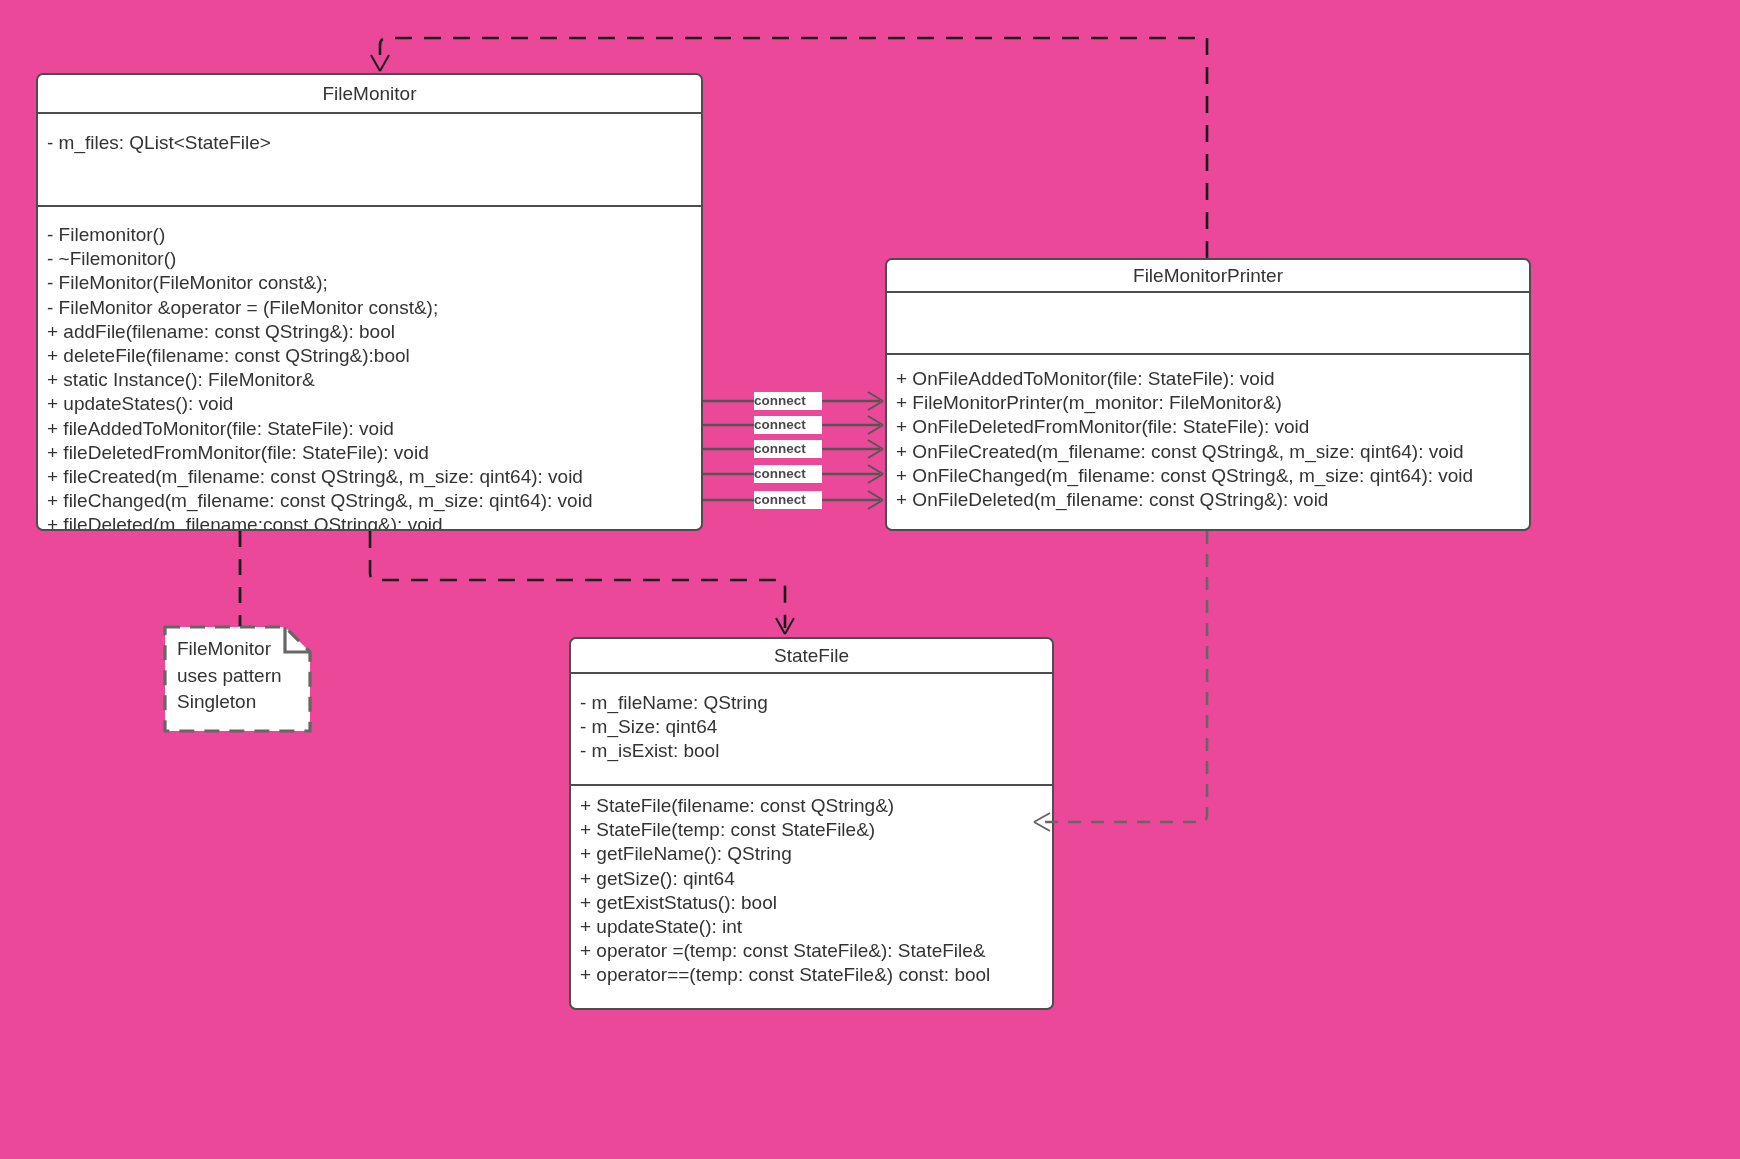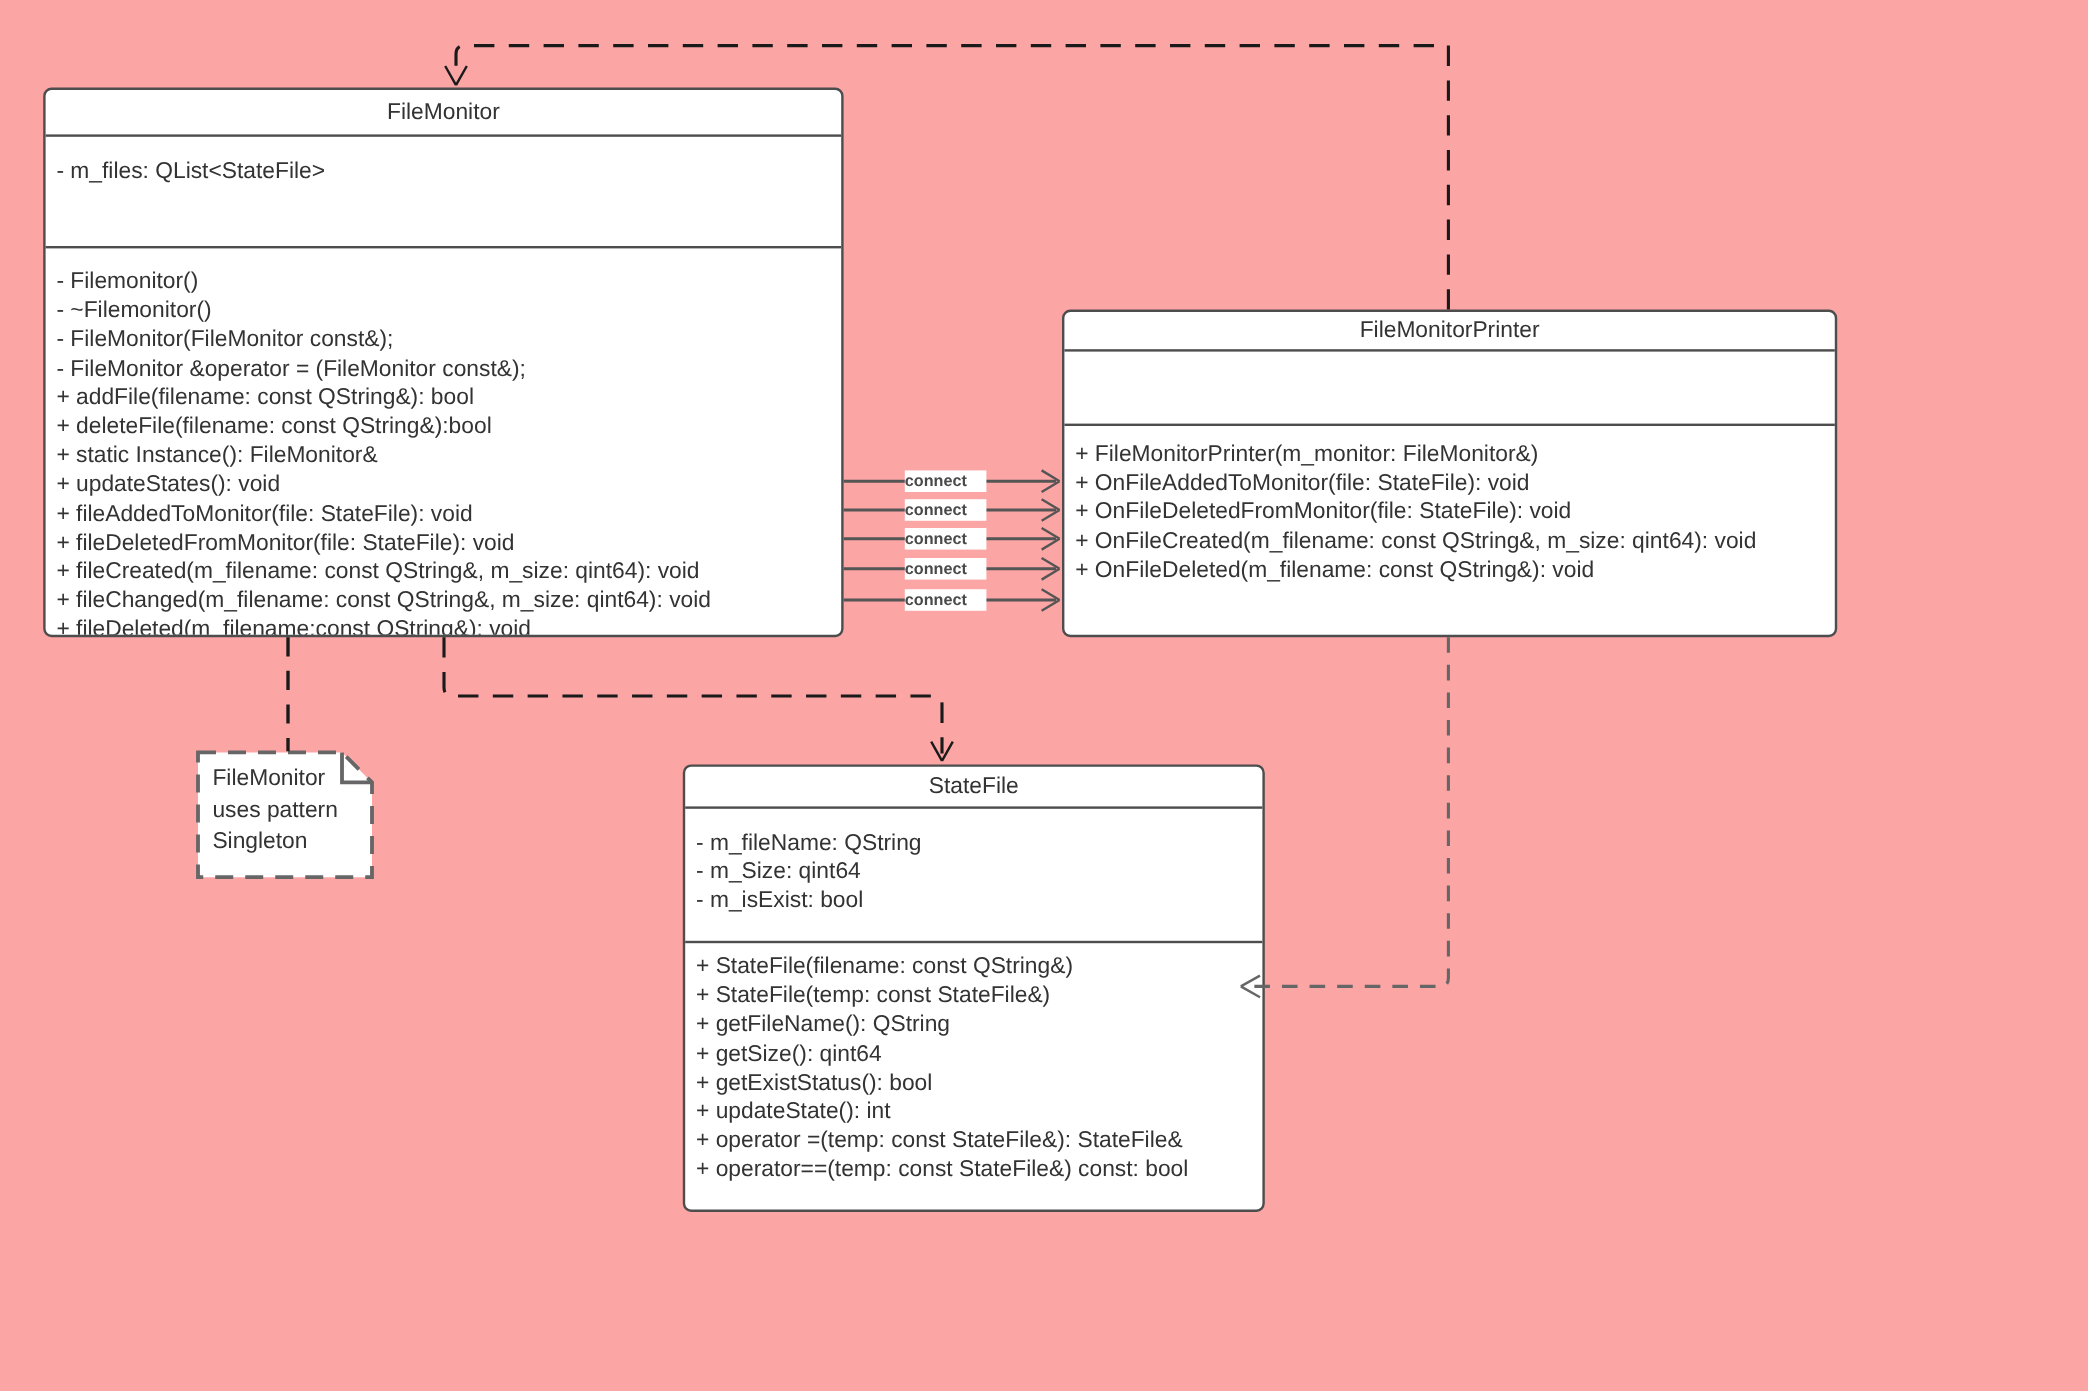--- a/index.html
+++ b/index.html
@@ -2,21 +2,21 @@
 <html><head>
 <meta charset="utf-8">
 <style>
   * { box-sizing: border-box; margin: 0; padding: 0; }
   html,body { background:#ffffff; }
   body { font-family: "Liberation Sans", sans-serif; }
   .canvas {
     position: relative;
     width: 1740px;
     height: 1159px;
-    background: #fca5a5;
+    background: #ec4899;
     overflow: hidden;
     color: #333;
     text-decoration: underline;
   }
   .uml-class {
     position: absolute;
     background: #ffffff;
     border: 2.5px solid #4d4d4d;
     border-radius: 7px;
     display: flex;
@@ -100,24 +100,25 @@
         <div class="uml-line">+ fileCreated(m_filename: const QString&amp;, m_size: qint64): void</div>
         <div class="uml-line">+ fileChanged(m_filename: const QString&amp;, m_size: qint64): void</div>
         <div class="uml-line">+ fileDeleted(m_filename:const QString&amp;): void</div>
       </div>
   </div>
 
   <div class="uml-class" style="left:885px; top:258px; width:646px; height:273px;">
     <div class="uml-title" style="height:31px;">FileMonitorPrinter</div>
     <div class="compartment" style="height:62px;"></div>
     <div class="compartment" style="flex:1; padding-top:12px;">
+        <div class="uml-line">+ OnFileAddedToMonitor(file: StateFile): void</div>
         <div class="uml-line">+ FileMonitorPrinter(m_monitor: FileMonitor&amp;)</div>
-        <div class="uml-line">+ OnFileAddedToMonitor(file: StateFile): void</div>
         <div class="uml-line">+ OnFileDeletedFromMonitor(file: StateFile): void</div>
         <div class="uml-line">+ OnFileCreated(m_filename: const QString&amp;, m_size: qint64): void</div>
+        <div class="uml-line">+ OnFileChanged(m_filename: const QString&amp;, m_size: qint64): void</div>
         <div class="uml-line">+ OnFileDeleted(m_filename: const QString&amp;): void</div>
       </div>
   </div>
 
   <div class="uml-class" style="left:569px; top:637px; width:485px; height:373px;">
     <div class="uml-title" style="height:33px;">StateFile</div>
     <div class="compartment" style="height:112px; padding-top:17px;">
         <div class="uml-line">- m_fileName: QString</div>
         <div class="uml-line">- m_Size: qint64</div>
         <div class="uml-line">- m_isExist: bool</div>

